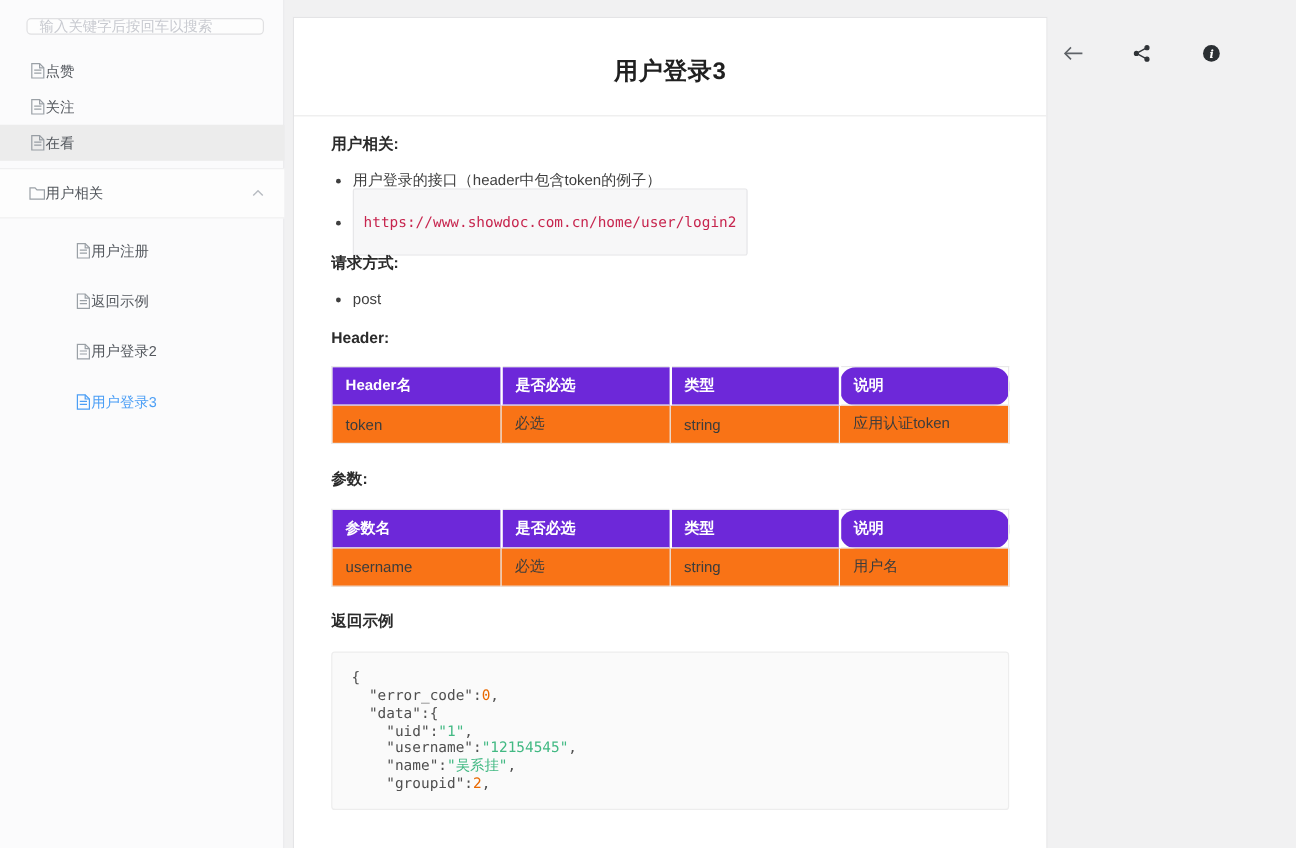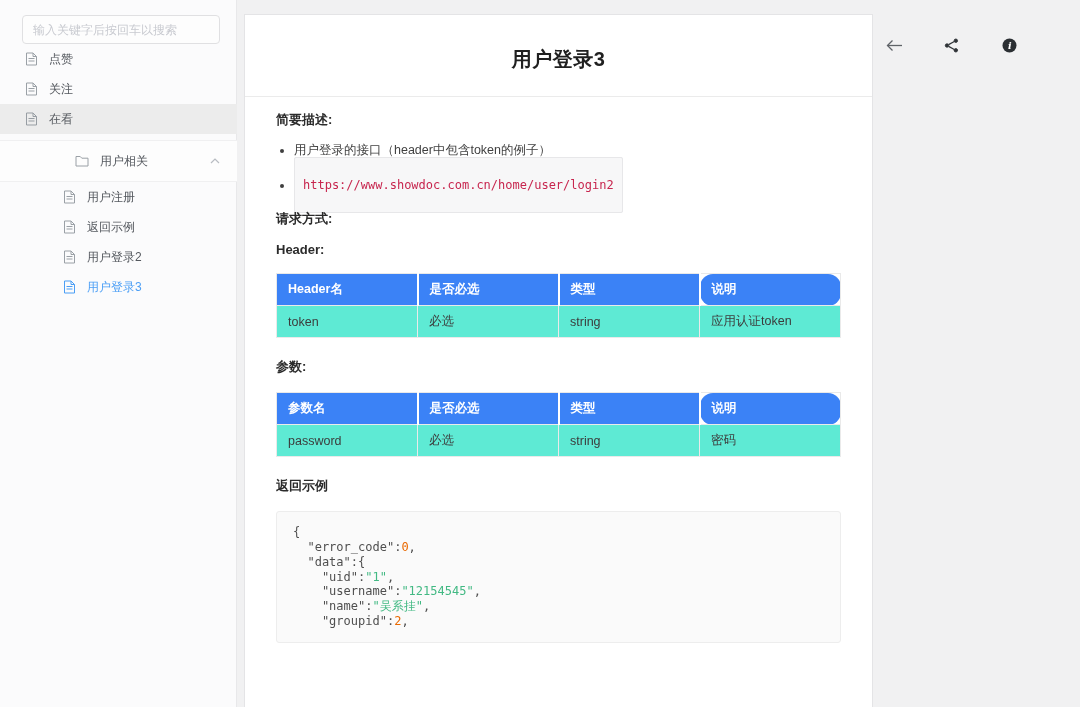--- a/index.html
+++ b/index.html
@@ -9,40 +9,40 @@
     background:#f1f1f2;
     font-family:"Liberation Sans", sans-serif;
     color:#333;
   }
   
   .sidebar {
     position:absolute; left:0; top:0; width:237px; height:707px;
     background:#fbfbfc; border-right:1px solid #e8e8ea;
   }
   .search-input {
-    position:absolute; left:22px; top:15px; width:198px; height:29px;
+    position:absolute; left:22px; top:15px; width:198px; height:14px;
     border:1px solid #e0e0e2; border-radius:4px; background:#fdfdfd;
     padding:0 10px; font-size:12px; color:#666; outline:none;
     font-family:"Liberation Sans", sans-serif;
   }
   .search-input::placeholder { color:#c8cad0; }
   .nav { position:absolute; left:0; top:44px; width:237px; }
   .side-row {
-    position:relative; display:flex; align-items:center; gap:11px;
+    position:relative; display:flex; align-items:center; 
     height:30px; padding-left:25px; font-size:12px; color:#54585e;
     cursor:pointer; width:100%;
   }
   .side-row.selected { background:#ececec; }
   .side-row.folder { height:36px; margin-top:6px; color:#4a4e54; }
   .subfolder-band {
     margin-top:6px; height:42px; background:#fdfdfd;
     border-top:1px solid #f0f0f1; border-bottom:1px solid #f0f0f1;
-    padding-left:75px;
-  }
-  .side-row.child { height:30px; padding-left:63px; }
+    padding-left:24px;
+  }
+  .side-row.child { height:30px; padding-left:63px;margin-top:12px; }
   .side-row.child:first-of-type { margin-top:3px; }
   .side-row.active { color:#4b9ef5; }
   .chevron { position:absolute; right:17px; top:50%; transform:translateY(-50%); display:flex; }
   .icon-wrap { display:flex; align-items:center; }
   
   .card {
     position:absolute; left:244px; top:14px; width:629px; height:740px;
     background:#fff; border:1px solid #e4e4e6;
   }
   .doc-title { margin-top:31px; text-align:center; font-size:20px; font-weight:bold; color:#202020; letter-spacing:0.5px; }
@@ -52,27 +52,27 @@
   .doc-body ul { margin:11px 0 15px; padding-left:18px; }
   .doc-body li { font-size:12.5px; color:#3f3f3f; line-height:1.6; }
   .url-code {
     font-family:"DejaVu Sans Mono", monospace; font-size:12px;
     color:#c7254e; background:#f7f7f8; border:1px solid #e7e7e9;
     border-radius:2px; padding:20px 8px;
   }
   
   table.api { width:100%; border-collapse:collapse; margin-top:16px; border:1px solid #e9e9e9; }
   table.api th {
-    background:#3b82f6; color:#fff; text-align:left; font-size:12.5px;
+    background:#6d28d9; color:#fff; text-align:left; font-size:12.5px;
     font-weight:bold; padding:7px 11px; border-right:2px solid #fff;
   }
   table.api th:last-child { border-right:none;border-radius:13px; }
   table.api td {
     font-size:12.5px; color:#3c3c3c; padding:7px 11px;
-    border:1px solid #eaeaea; background:#5eead4;
+    border:1px solid #eaeaea; background:#f97316;
   }
   table.api col { width:25%; }
   .after-table { margin-top:20px; }
   
   pre.code-block {
     margin-top:16px; background:#fafafa; border:1px solid #ededed;
     border-radius:3px; padding:13px 16px;
     font-family:"DejaVu Sans Mono", monospace; font-size:12px;
     line-height:14.8px; color:#4f4f4f; white-space:pre; overflow:hidden;
   }
@@ -193,30 +193,33 @@
 
   </nav>
 </aside>
 
 <main class="card">
   <h1 class="doc-title">用户登录3</h1>
   <hr class="title-divider">
 
   <div class="doc-body">
 
-    <p class="section-label">简要描述:</p>
+    <p class="section-label">用户相关:</p>
     <ul>
       <li>用户登录的接口（header中包含token的例子）</li>
     </ul>
 
     <ul>
       <li><code class="url-code">https://www.showdoc.com.cn/home/user/login2</code></li>
     </ul>
 
     <p class="section-label">请求方式:</p>
+    <ul>
+      <li>post</li>
+    </ul>
 
     <p class="section-label">Header:</p>
     <table class="api">
       <colgroup>
           <col>
           <col>
           <col>
           <col>
         </colgroup>
       <thead>
@@ -248,24 +251,24 @@
       <thead>
         <tr>
           <th>参数名</th>
           <th>是否必选</th>
           <th>类型</th>
           <th>说明</th>
         </tr>
       </thead>
       <tbody>
         <tr>
-          <td>password</td>
+          <td>username</td>
           <td>必选</td>
           <td>string</td>
-          <td>密码</td>
+          <td>用户名</td>
         </tr>
       </tbody>
     </table>
 
     <p class="section-label after-table">返回示例</p>
 
     <pre class="code-block"><div><span>{</span></div><div><span>  "error_code":</span><span class="tok-num">0</span><span>,</span></div><div><span>  "data":{</span></div><div><span>    "uid":</span><span class="tok-str">"1"</span><span>,</span></div><div><span>    "username":</span><span class="tok-str">"12154545"</span><span>,</span></div><div><span>    "name":</span><span class="tok-str">"吴系挂"</span><span>,</span></div><div><span>    "groupid":</span><span class="tok-num">2</span><span>,</span></div></pre>
 
   </div>
 </main>

